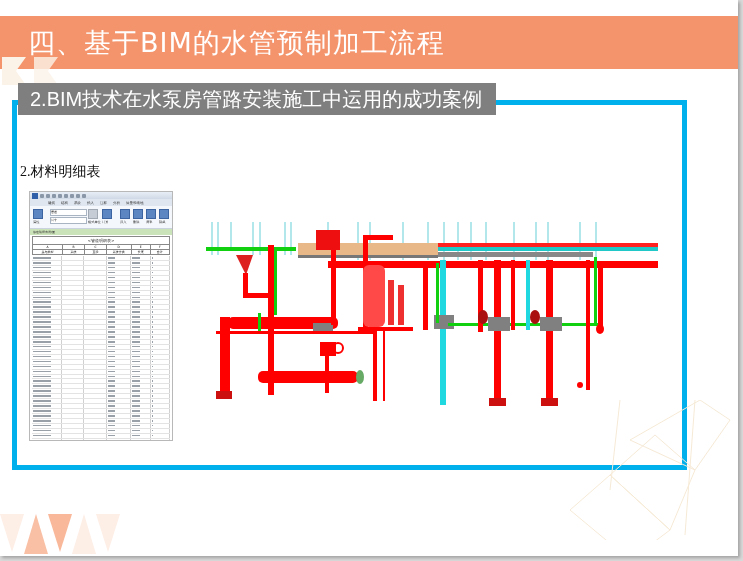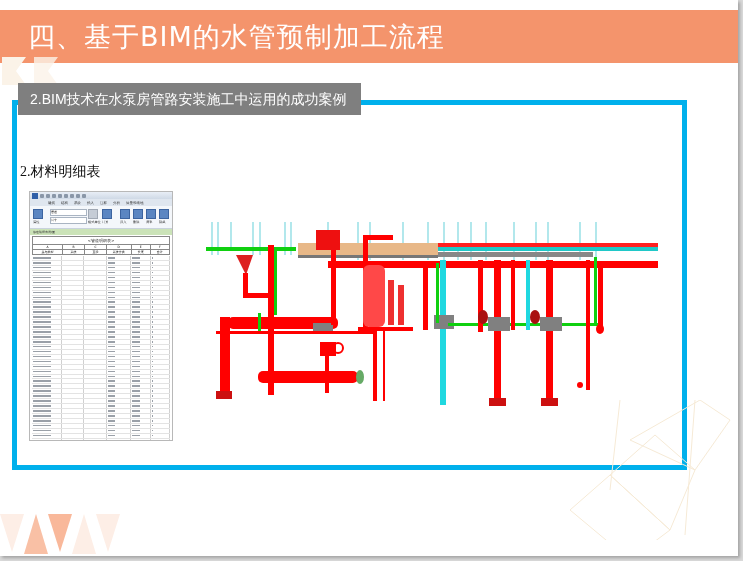--- a/index.html
+++ b/index.html
@@ -1,22 +1,22 @@
 <!DOCTYPE html>
 <html><head>
 <meta charset="utf-8">
 <style>
   html, body { margin:0; padding:0; }
   body { width:743px; height:561px; background:#d9d9d9; position:relative; overflow:hidden; font-family:"DejaVu Sans", sans-serif; }
   .slide { position:absolute; left:0; top:0; width:738px; height:556px; background:#ffffff; overflow:hidden; box-shadow:2px 2px 3px rgba(0,0,0,0.25); }
-  .header { position:absolute; left:0; top:10px; width:738px; height:53px; background:#f4946c; }
+  .header { position:absolute; left:0; top:16px; width:738px; height:53px; background:#f4946c; }
   .header-title { position:absolute; left:28px; top:9px; font-size:27px; color:#ffffff; letter-spacing:1px; font-family:"DejaVu Sans", sans-serif; white-space:nowrap; }
   .deco-chevrons { position:absolute; left:0; top:57px; width:80px; height:28px; }
   .frame { position:absolute; left:12px; top:100px; width:665px; height:360px; border:5px solid #00b0ec; }
-  .subtitle { position:absolute; left:18px; top:83px; height:32px; padding:0 14px 0 12px; background:#7f7f7f; color:#ffffff; font-size:14px; line-height:32px; white-space:nowrap; font-family:"Liberation Sans", sans-serif; }
+  .subtitle { position:absolute; left:18px; top:83px; height:32px; padding:0 14px 0 12px; background:#7f7f7f; color:#ffffff; font-size:20px; line-height:32px; white-space:nowrap; font-family:"Liberation Sans", sans-serif; }
   .section-label { position:absolute; left:20px; top:163px; font-size:14px; color:#111111; font-family:Liberation Serif, serif; white-space:nowrap; }
 
   
   .revit { position:absolute; left:29px; top:191px; width:142px; height:248px; background:#ffffff; border:1px solid #b8b8b8; overflow:hidden; font-size:3px; }
   .qat { height:7px; background:linear-gradient(#e8eef6,#cfd9e6); display:flex; align-items:center; gap:2px; padding-left:2px; }
   .qat .logo { width:6px; height:6px; background:#2f5fa8; }
   .qat .q { width:4px; height:4px; background:#8a97a8; border-radius:1px; }
   .tabs { height:7px; background:#dfe6ef; display:flex; gap:6px; padding-left:18px; align-items:center; color:#333; }
   .tabs span { font-size:3.5px; }
   .ribbon { height:22px; background:#f4f7fb; border-bottom:1px solid #c9d2de; position:relative; }

